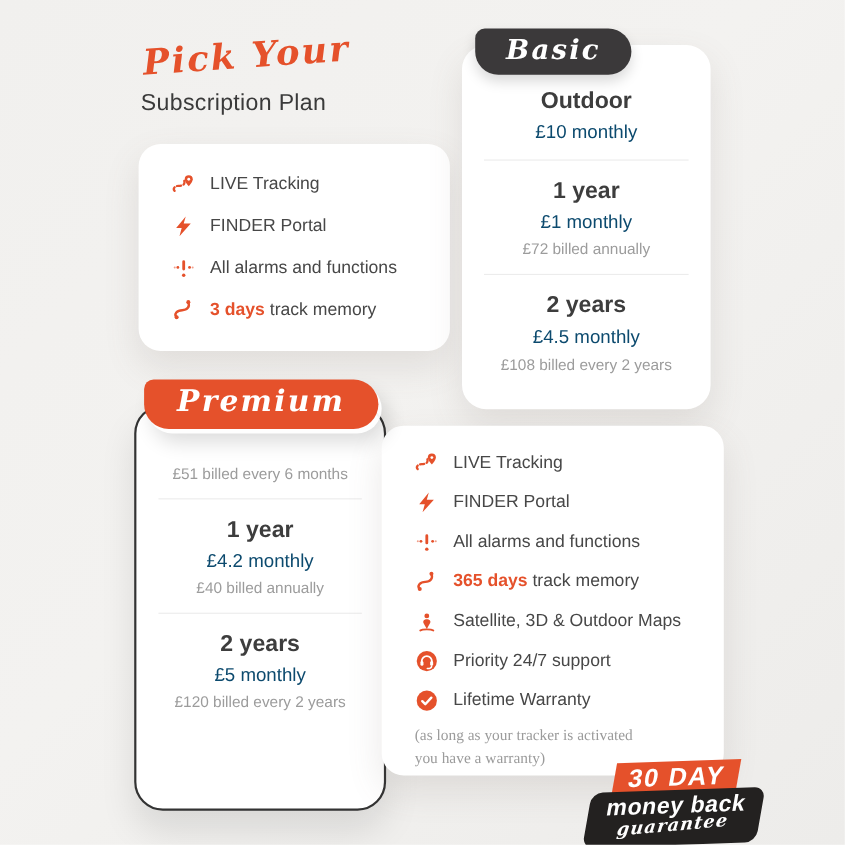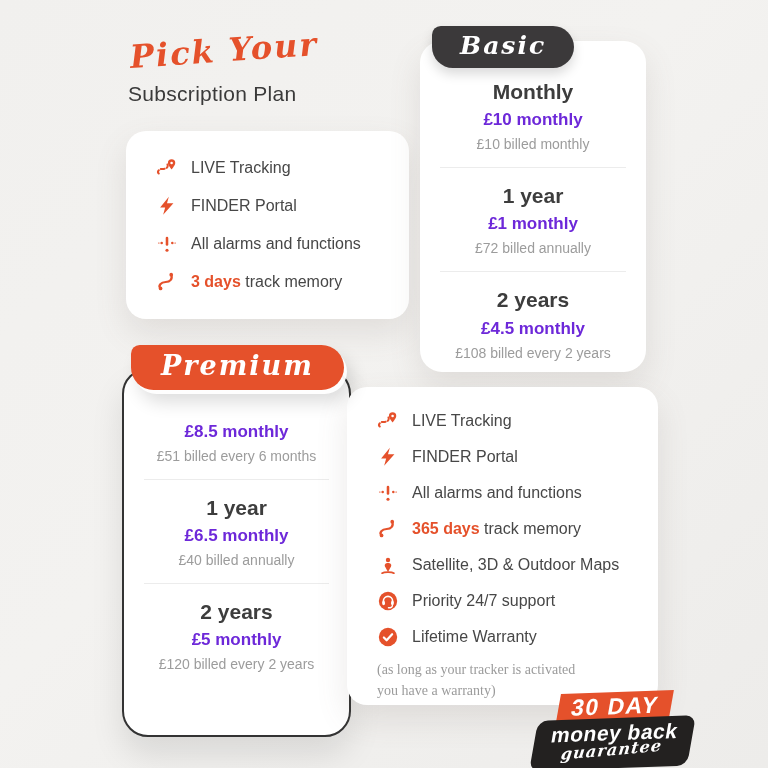--- a/index.html
+++ b/index.html
@@ -49,21 +49,21 @@
     background:#3b393a;border-radius:10px 24px 24px 24px;
     box-shadow:0 6px 12px rgba(0,0,0,.15);
   }
   .badge-premium{
     left:131px;top:345px;padding:5px 30px 9px;font-size:27px;
     background:#e5512b;border-radius:10px 26px 26px 26px;
     box-shadow:3px 4px 0 rgba(255,255,255,.95),8px 12px 18px rgba(0,0,0,.14);
   }
   .tier{text-align:center;}
   .tier-period{font-size:21px;font-weight:bold;color:#3d3d3d;line-height:1.2;}
-  .tier-price{font-size:17px;font-weight:bold;color:#6d28d9;margin-top:6px;}
+  .tier-price{font-size:17px;font-weight:normal;color:#0c4a6e;margin-top:6px;}
   .tier-billed{font-size:14px;color:#9c9c9c;margin-top:6px;}
   .divider{height:1px;background:#ececec;margin:15px 20px;}
   
   .guarantee{position:absolute;left:533px;top:692px;width:170px;height:72px;transform:rotate(-2deg);z-index:5;}
   .g-orange{
     position:absolute;left:26px;top:0;background:#e5512b;color:#fff;
     font-size:23px;font-weight:800;letter-spacing:1.5px;
     padding:1px 13px 2px;transform:skewX(-12deg);white-space:nowrap;
   }
   .g-black{
@@ -117,48 +117,46 @@
           <circle cx="5" cy="19" r="2" fill="#e5512b"></circle>
           <circle cx="16.6" cy="4" r="2" fill="#e5512b"></circle>
         </svg>
       <span class="feat-text"><b class="feat-hl">3 days</b><span> track memory</span></span>
     </div>
   </div>
 
   <div class="badge badge-basic">Basic</div>
   <div class="card plan-basic">
     <div class="tier">
-      <div class="tier-period">Monthly</div>
+      <div class="tier-period">Outdoor</div>
       <div class="tier-price">£10 monthly</div>
-      <div class="tier-billed">£10 billed monthly</div>
     </div>
     <div class="divider"></div>
     <div class="tier">
       <div class="tier-period">1 year</div>
       <div class="tier-price">£1 monthly</div>
       <div class="tier-billed">£72 billed annually</div>
     </div>
     <div class="divider"></div>
     <div class="tier">
       <div class="tier-period">2 years</div>
       <div class="tier-price">£4.5 monthly</div>
       <div class="tier-billed">£108 billed every 2 years</div>
     </div>
   </div>
 
   <div class="badge badge-premium">Premium</div>
   <div class="card plan-premium">
     <div class="tier">
-      <div class="tier-price">£8.5 monthly</div>
       <div class="tier-billed">£51 billed every 6 months</div>
     </div>
     <div class="divider"></div>
     <div class="tier">
       <div class="tier-period">1 year</div>
-      <div class="tier-price">£6.5 monthly</div>
+      <div class="tier-price">£4.2 monthly</div>
       <div class="tier-billed">£40 billed annually</div>
     </div>
     <div class="divider"></div>
     <div class="tier">
       <div class="tier-period">2 years</div>
       <div class="tier-price">£5 monthly</div>
       <div class="tier-billed">£120 billed every 2 years</div>
     </div>
   </div>
 

